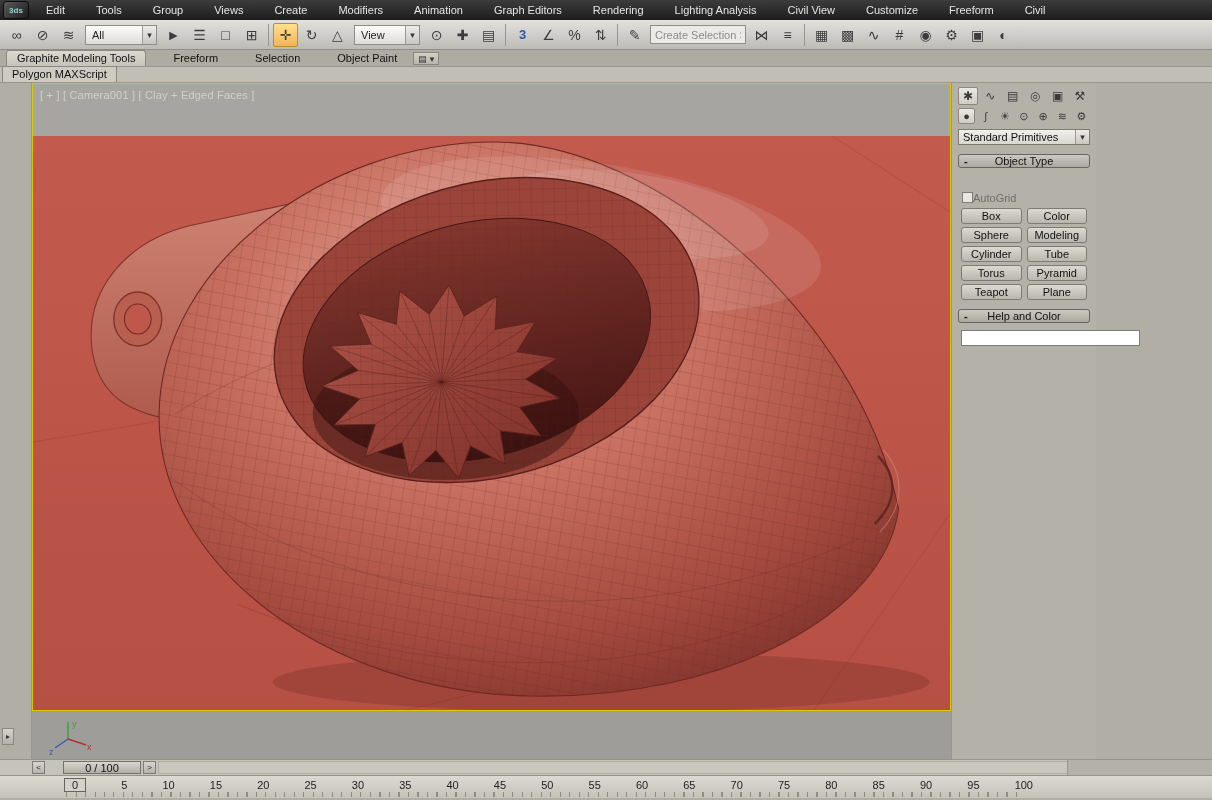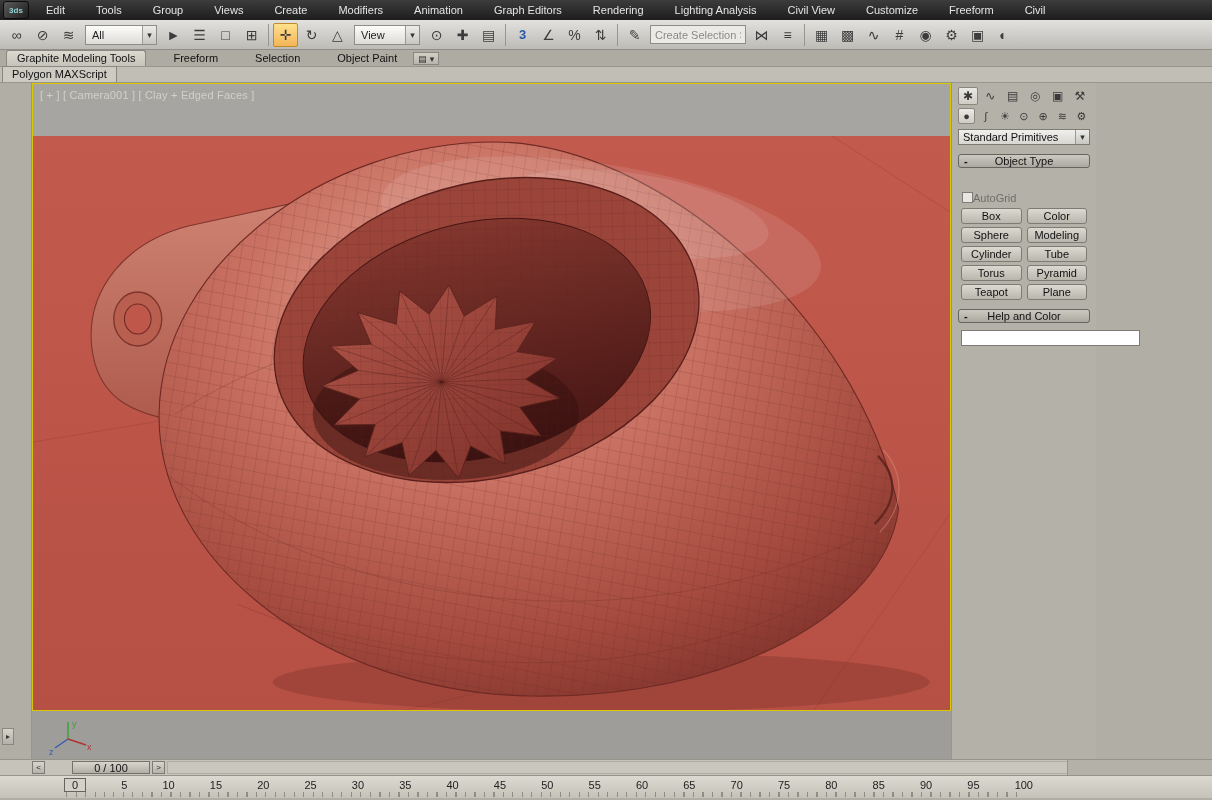--- a/index.html
+++ b/index.html
@@ -71,21 +71,21 @@
   .objgrid{display:grid;grid-template-columns:1fr 1fr;gap:3px 5px;margin:4px 7px;}
   .obj-btn{height:16px;background:linear-gradient(#dcd9d0,#b9b6ad);border:1px solid #7e7b74;border-radius:3px;
     font-size:11px;color:#111;font-family:"Liberation Sans",sans-serif;}
   .namerow{display:flex;gap:4px;margin:7px 7px;align-items:center;}
   .nameinput{flex:1;height:16px;border:1px solid #7e7b74;background:#ffffff;font-family:"Liberation Sans",sans-serif;}
   
   .sliderrow{height:16px;background:#c6c3ba;border-top:1px solid #96938a;display:flex;align-items:center;}
   .lpad{width:32px;height:100%;}
   .tlbtn{width:13px;height:13px;background:linear-gradient(#d8d5cc,#b6b3aa);border:1px solid #7e7b74;
     font-size:8px;display:flex;align-items:center;justify-content:center;color:#222;}
-  .thumb{width:78px;height:13px;margin-left:27px;background:linear-gradient(#d8d5cc,#b2afa6);
+  .thumb{width:78px;height:13px;margin-left:18px;background:linear-gradient(#d8d5cc,#b2afa6);
     border:1px solid #74716a;display:flex;align-items:center;justify-content:center;}
   .nextbtn{margin-left:2px;}
   .track{flex:1;height:13px;margin-left:2px;background:#c9c6bd;border:1px solid #b0ada4;border-right:none;}
   .rpad{width:145px;height:100%;background:#b4b1a8;border-left:1px solid #98958c;}
   .ruler{height:23px;background:linear-gradient(#dcd9d0,#c5c2b9);border-top:1px solid #96938a;position:relative;}
   .ruler::before{content:"";position:absolute;left:66px;width:952px;bottom:1px;height:5px;
     background:repeating-linear-gradient(90deg,#8f8d86 0,#8f8d86 1px,transparent 1px,transparent 9.5px);}
   .ticks{position:absolute;left:32px;top:3px;width:1035px;display:flex;justify-content:space-between;
     padding:0 34px 0 32px;}
   .tick{color:#222;}

